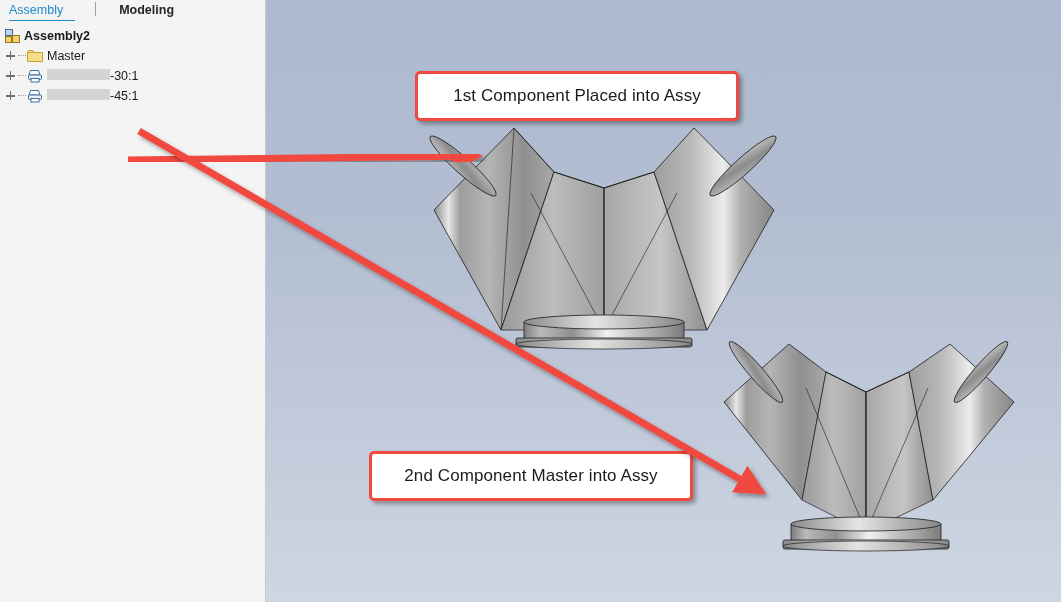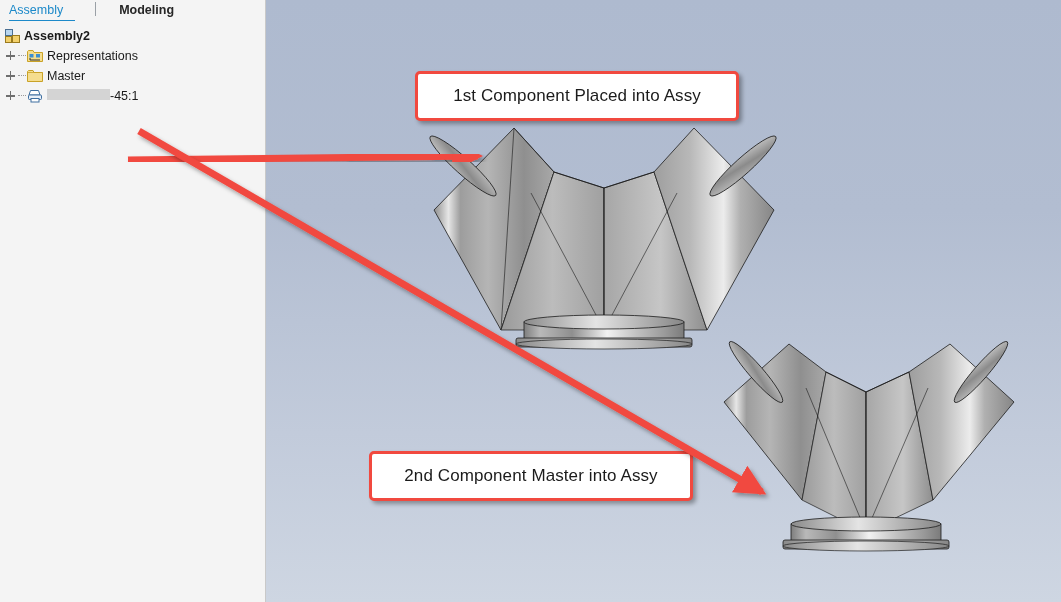--- a/index.html
+++ b/index.html
@@ -113,46 +113,46 @@
           <rect x="0.5" y="0.5" width="7" height="6" fill="#b9d6ef" stroke="#4a6f92" stroke-width="1"></rect>
           <rect x="0.5" y="7.5" width="6" height="6" fill="#f3d06a" stroke="#9a7a1e" stroke-width="1"></rect>
           <rect x="7.5" y="6.5" width="7" height="7" fill="#f3d06a" stroke="#9a7a1e" stroke-width="1"></rect>
         </svg>
       </span>
       <span class="tree-label">Assembly2</span>
     </div>
 
 
 
-    <div class="tree-row child">
-      <span class="expander has"></span>
-      <span class="dotlead"></span>
-      <span class="icon ico-folder">
-        <svg viewBox="0 0 16 13" width="16" height="13">
-          <path d="M0.5 2.5 L0.5 12.5 L15.5 12.5 L15.5 3.5 L7 3.5 L6 1.5 L1.5 1.5 Z" fill="#f5dd8e" stroke="#c9a227" stroke-width="1"></path>
-          <rect x="2.5" y="5" width="4" height="3.5" fill="#3d8fd1"></rect>
-          <rect x="9" y="5" width="4" height="3.5" fill="#3d8fd1"></rect>
-          <path d="M3 9 L3 11 L13 11" stroke="#2d2d2d" stroke-width="1" fill="none"></path>
-        </svg>
-      </span>
-      <span class="tree-label">Representations</span>
-    </div>
 
     <div class="tree-row child">
       <span class="expander has"></span>
       <span class="dotlead"></span>
       <span class="icon ico-folder">
         <svg viewBox="0 0 16 13" width="16" height="13">
           <path d="M0.5 2.5 L0.5 12.5 L15.5 12.5 L15.5 3.5 L7 3.5 L6 1.5 L1.5 1.5 Z" fill="#f5dd8e" stroke="#c9a227" stroke-width="1"></path>
           <path d="M0.5 3.5 L15.5 3.5" stroke="#c9a227" stroke-width="0.8" fill="none"></path>
         </svg>
       </span>
       <span class="tree-label">Master</span>
     </div>
 
+    <div class="tree-row child">
+      <span class="expander has"></span>
+      <span class="dotlead"></span>
+      <span class="icon ico-part">
+        <svg viewBox="0 0 16 14" width="16" height="14">
+          <path d="M3.5 1.5 L11.5 1.5 L13 6 L2 6 Z" fill="#ffffff" stroke="#3f6fa0" stroke-width="1"></path>
+          <rect x="1.5" y="6" width="13" height="4.5" rx="1" fill="#e8eff7" stroke="#3f6fa0" stroke-width="1"></rect>
+          <rect x="4" y="9.5" width="8" height="3.5" fill="#ffffff" stroke="#3f6fa0" stroke-width="1"></rect>
+        </svg>
+      </span>
+      <span class="redact"></span>
+      <span class="tree-label">-30:1</span>
+    </div>
 
     <div class="tree-row child">
       <span class="expander has"></span>
       <span class="dotlead"></span>
       <span class="icon ico-part">
         <svg viewBox="0 0 16 14" width="16" height="14">
           <path d="M3.5 1.5 L11.5 1.5 L13 6 L2 6 Z" fill="#ffffff" stroke="#3f6fa0" stroke-width="1"></path>
           <rect x="1.5" y="6" width="13" height="4.5" rx="1" fill="#e8eff7" stroke="#3f6fa0" stroke-width="1"></rect>
           <rect x="4" y="9.5" width="8" height="3.5" fill="#ffffff" stroke="#3f6fa0" stroke-width="1"></rect>
         </svg>

